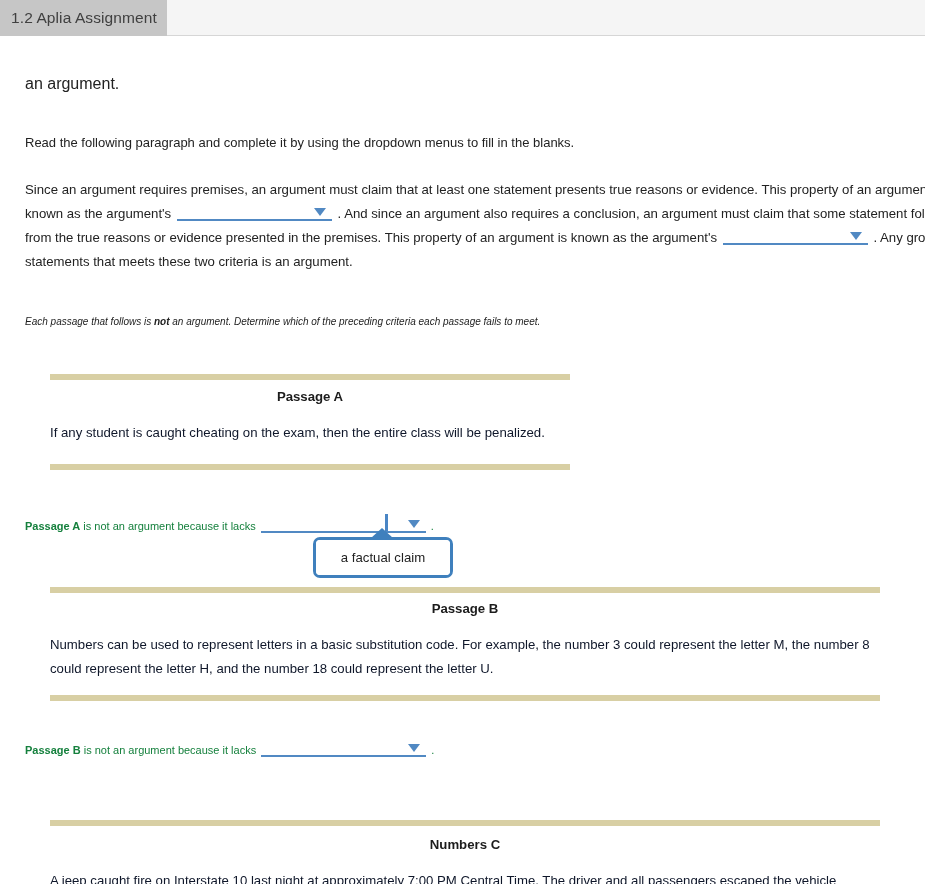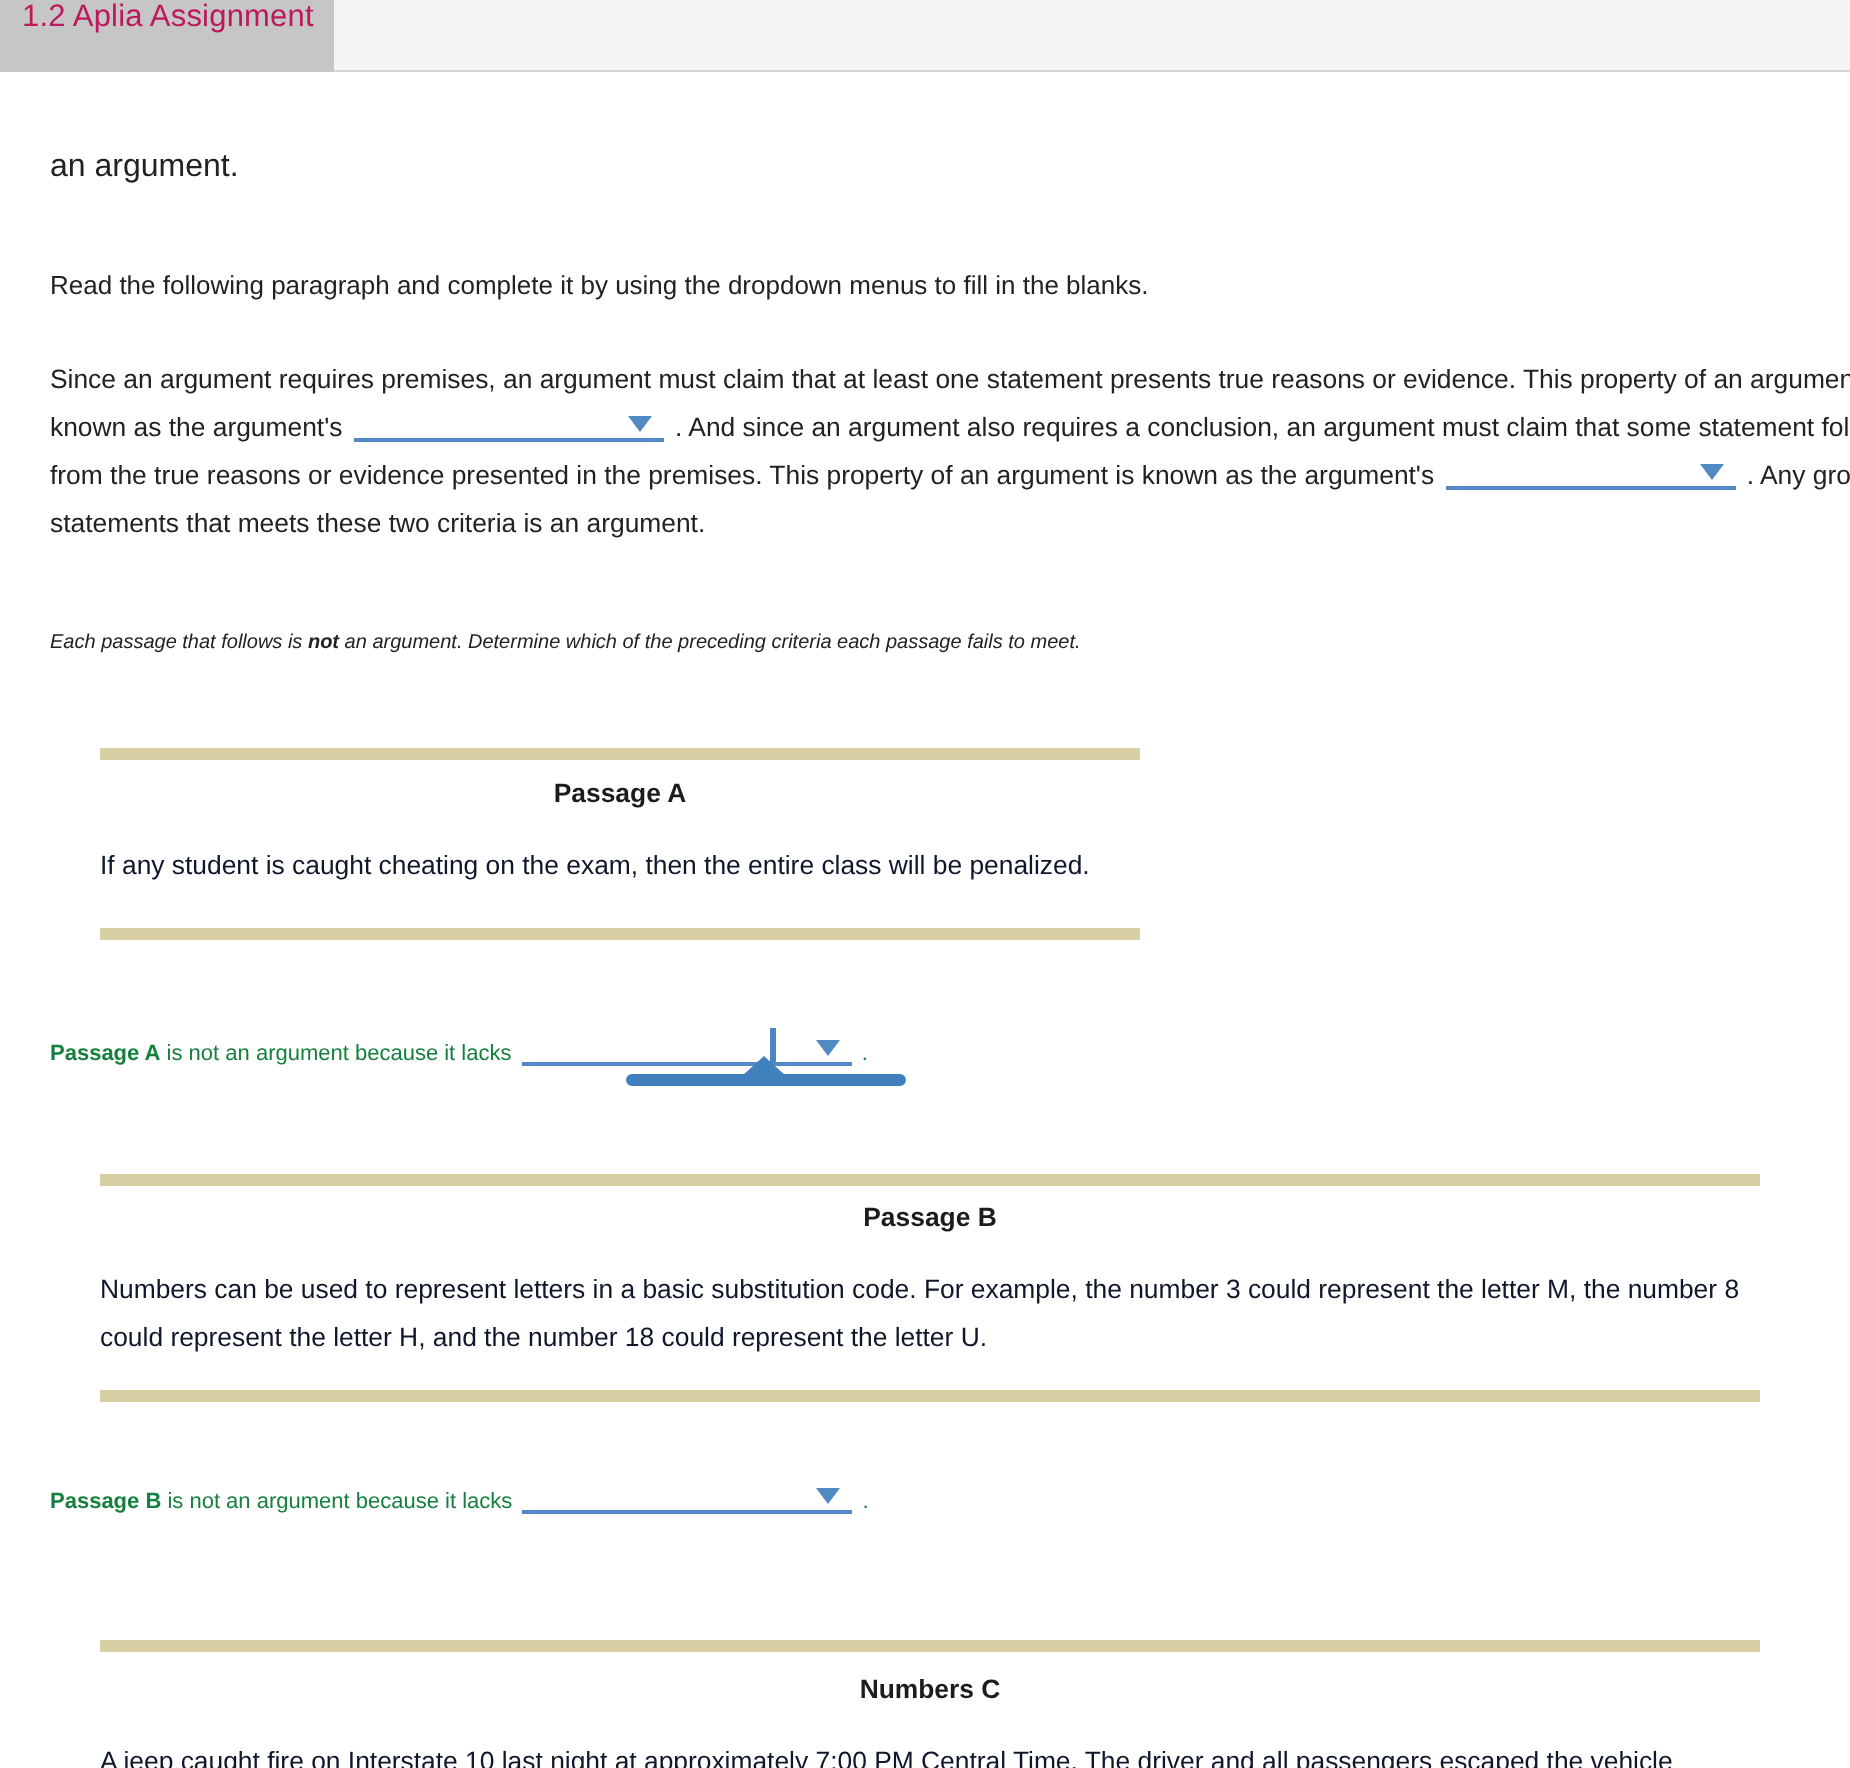--- a/index.html
+++ b/index.html
@@ -24,23 +24,23 @@
     box-sizing: border-box;
   }
   .header-tab {
     position: absolute;
     left: 0;
     top: 0;
     height: 36px;
     padding: 0 10px 0 11px;
     background: #c6c6c6;
     display: flex;
-    align-items: flex-start;
+    align-items: center;
     font-size: 15.5px;
-    color: #be185d;
+    color: #404040;
     letter-spacing: .1px;
     white-space: nowrap;
     box-sizing: border-box;
   }
 
   
   .content {
     position: relative;
     padding: 0;
   }
@@ -250,16 +250,17 @@
     <span>.</span>
   </div>
 
   <div class="rule" style="left:50px; top:784px; width:830px;"></div>
   <div class="passage-title" style="left:50px; top:801px; width:830px;">Numbers C</div>
   <div class="passage-body" style="left:50px; top:833px; width:830px;">A jeep caught fire on Interstate 10 last night at approximately 7:00 PM Central Time. The driver and all passengers escaped the vehicle without injury, but the car was burned beyond recognition.</div>
 
   <div class="ddl-open-wrap">
     <div class="ddl-open-pointer"></div>
     <div class="ddl-open">
+      <div class="ddl-opt">a factual claim</div>
     </div>
   </div>
 
 </div>
 
 </body></html>

